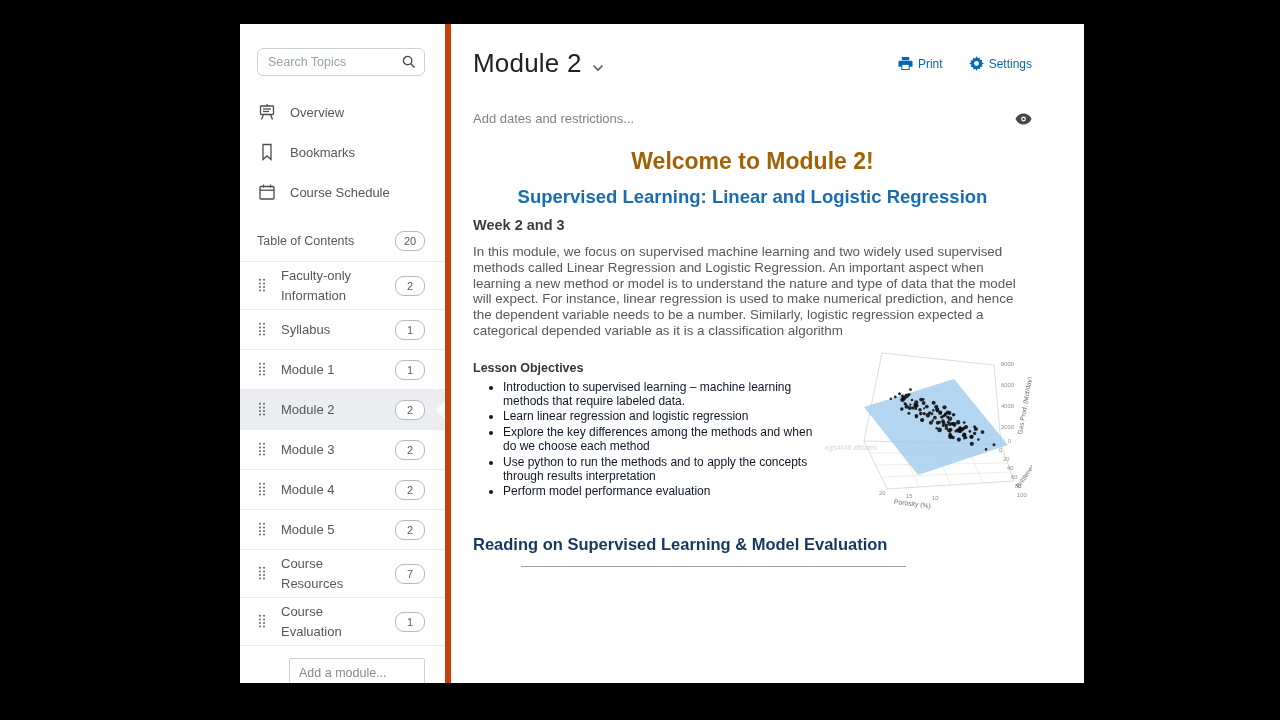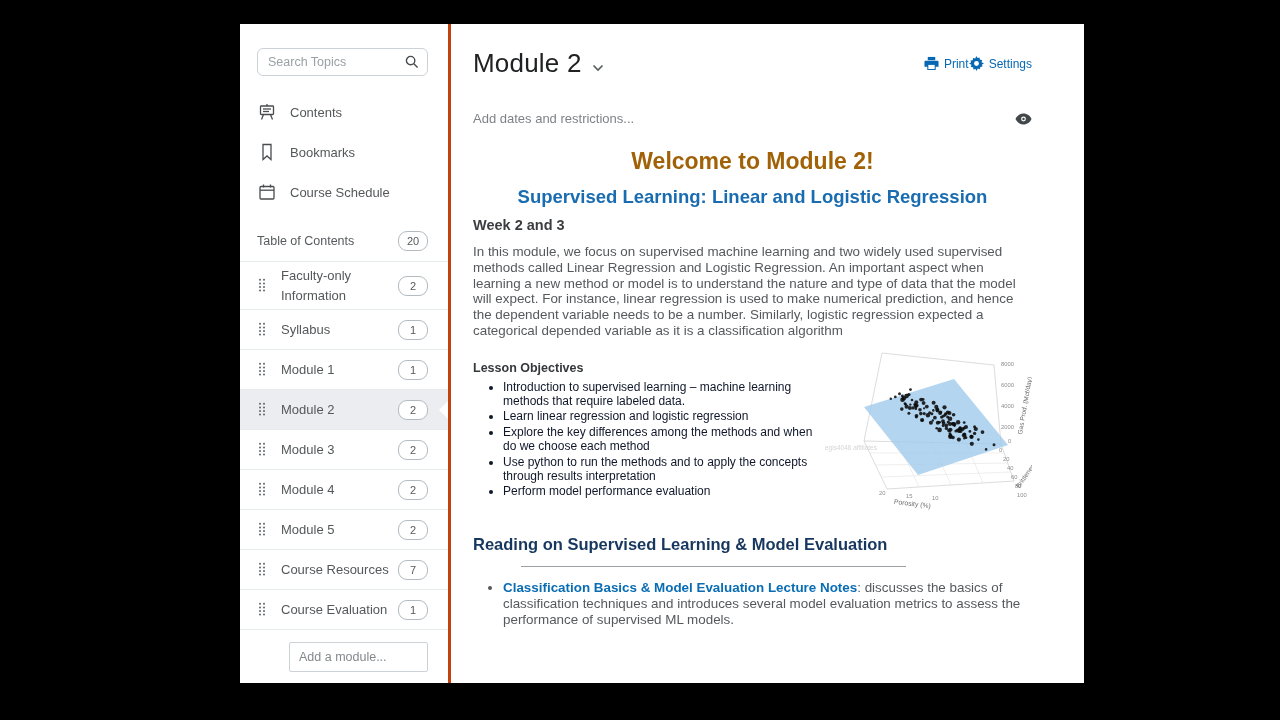--- a/index.html
+++ b/index.html
@@ -2,21 +2,21 @@
 <html><head>
 <meta charset="utf-8">
 <style>
   * { margin:0; padding:0; box-sizing:border-box; }
   html,body { width:1280px; height:720px; background:#000; overflow:hidden;
               font-family:"Liberation Sans", sans-serif; }
   .app-card { position:absolute; left:240px; top:24px; width:844px; height:659px;
               background:#fff; display:flex; overflow:hidden; }
 
   
-  .sidebar { width:211px; flex:0 0 211px; border-right:3px solid #c2410c;
+  .sidebar { width:211px; flex:0 0 211px; border-right:6px solid #c2410c;
              padding:24px 0 0 0; overflow:hidden; position:relative; }
   .search-wrap { position:relative; margin:0 20px 0 17px; }
   .search-input { width:100%; height:28px; border:1px solid #ccd2d6; border-radius:6px;
                   padding:0 30px 0 10px; font-size:12.5px; color:#494c4e;
                   font-family:"Liberation Sans", sans-serif; outline:none; }
   .search-input::placeholder { color:#9aa1a5; }
   .search-icon { position:absolute; right:8px; top:6px; }
   .nav { margin-top:16px; }
   .nav-row { display:flex; align-items:center; height:40px; padding:0 17px; cursor:pointer; }
   .nav-row .nav-icon { width:20px; display:flex; justify-content:center; }
@@ -40,21 +40,21 @@
   .add-module-input { width:100%; height:30px; border:1px solid #ccd2d6; border-radius:2px;
                       padding:0 9px; font-size:12.5px; color:#494c4e;
                       font-family:"Liberation Sans", sans-serif; outline:none; }
   .add-module-input::placeholder { color:#84898c; }
 
   
   .content { flex:1; padding:24px 52px 0 22px; overflow:hidden; }
   .content-header { display:flex; align-items:flex-start; }
   .page-title { font-size:26px; font-weight:400; color:#202122; letter-spacing:.2px; }
   .title-chevron { margin:16px 0 0 10px; cursor:pointer; }
-  .header-actions { margin-left:auto; display:flex; margin-top:8px; }
+  .header-actions { margin-left:auto; display:flex; gap:26px; margin-top:8px; }
   .action-btn { display:flex; align-items:center; gap:5px; font-size:12px; color:#0668b3;
                 cursor:pointer; font-weight:400; }
   .restrictions-row { display:flex; align-items:center; margin-top:32px; }
   .restrictions-text { font-size:13px; color:#7e8387; flex:1; cursor:text; }
   .eye-icon { cursor:pointer; display:flex; }
 
   .welcome-title { margin-top:22px; text-align:center; font-size:23px; font-weight:700;
                    color:#a16207; }
   .welcome-subtitle { margin-top:11px; text-align:center; font-size:18.5px; font-weight:700;
                       color:#1a6cb1; }
@@ -100,21 +100,21 @@
         <span class="nav-icon">
           <svg width="18" height="18" viewBox="0 0 18 18" fill="none" stroke="#494c4e" stroke-width="1.3">
             <line x1="9" y1="1" x2="9" y2="3"></line>
             <rect x="2.5" y="3" width="13" height="8.5" rx="0.8"></rect>
             <line x1="5" y1="6" x2="13" y2="6"></line>
               <line x1="5" y1="8.5" x2="11" y2="8.5"></line>
             <line x1="5.5" y1="11.5" x2="3.5" y2="16.5"></line>
               <line x1="12.5" y1="11.5" x2="14.5" y2="16.5"></line>
           </svg>
         </span>
-        <span class="nav-label">Contents</span>
+        <span class="nav-label">Overview</span>
       </div>
       <div class="nav-row">
         <span class="nav-icon">
           <svg width="16" height="18" viewBox="0 0 16 18" fill="none" stroke="#494c4e" stroke-width="1.3">
             <path d="M4 1.5h8v15l-4-3.6-4 3.6z"></path>
           </svg>
         </span>
         <span class="nav-label">Bookmarks</span>
       </div>
       <div class="nav-row">
@@ -514,20 +514,14 @@
             <text x="108" y="157">10</text>
           </g>
           <text transform="translate(88,163) rotate(7)" font-size="6.8" fill="#6d6d6d" text-anchor="middle">Porosity (%)</text>
         </svg>
       </div>
     </div>
 
     <div class="reading-title">Reading on Supervised Learning &amp; Model Evaluation</div>
     <hr class="reading-rule">
 
-    <ul class="reading-list">
-      <li>
-        <span class="reading-link">Classification Basics &amp; Model Evaluation Lecture Notes</span><span>: discusses the basics of classification techniques and introduces several model evaluation metrics to assess the performance of supervised ML models.</span>
-      </li>
-
-    </ul>
   </div>
 </div>
 
 </body></html>

